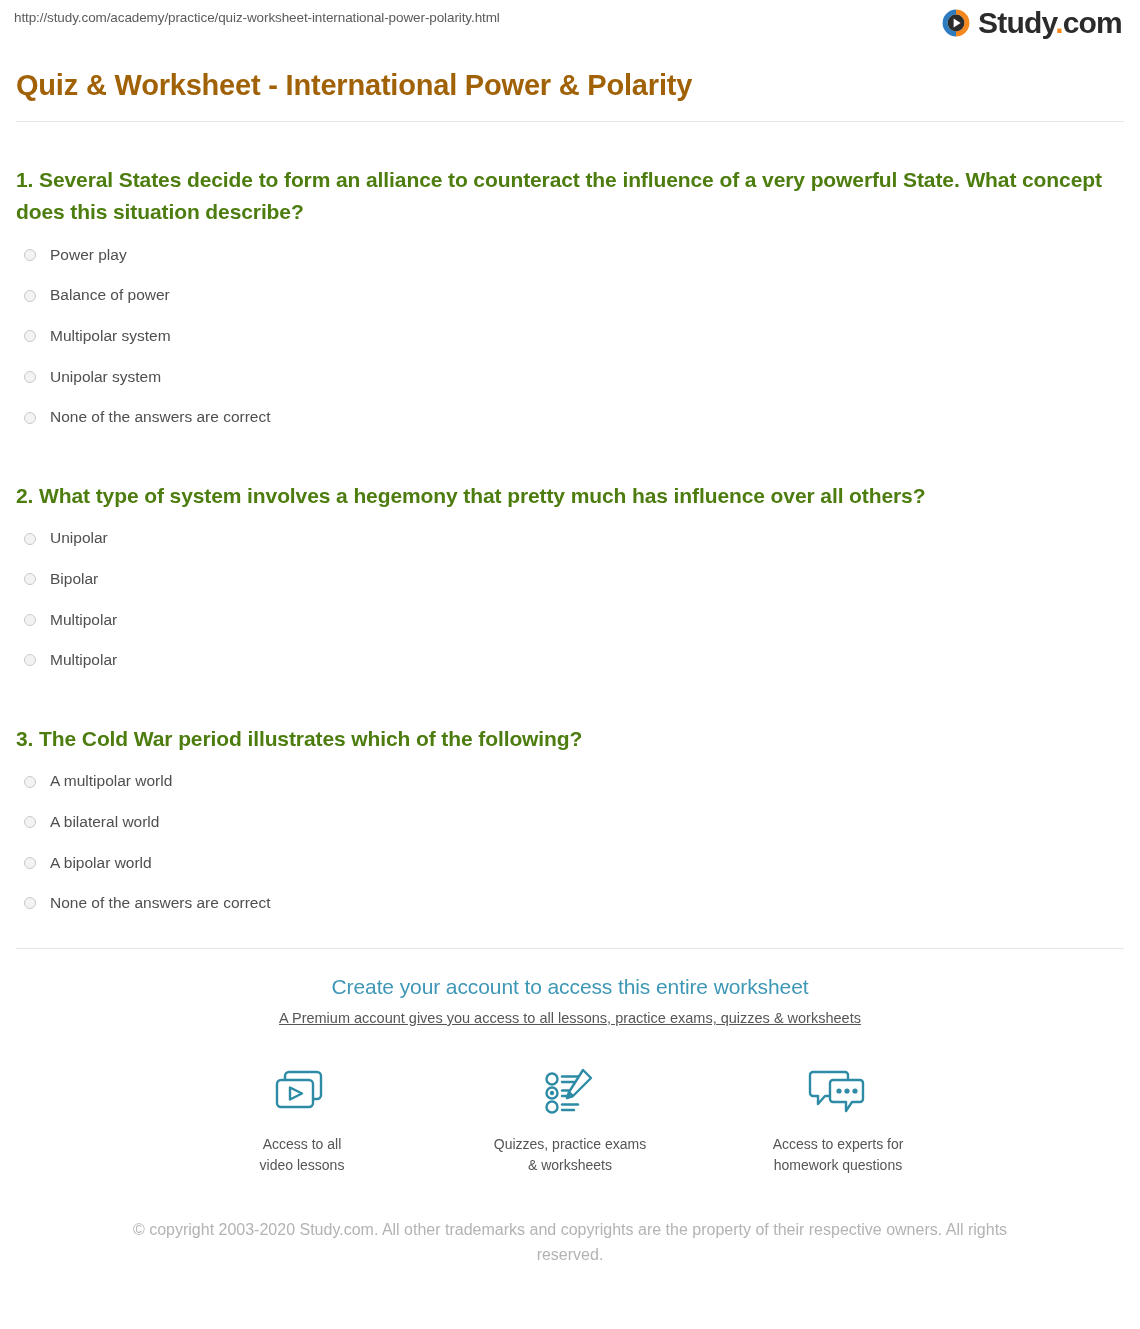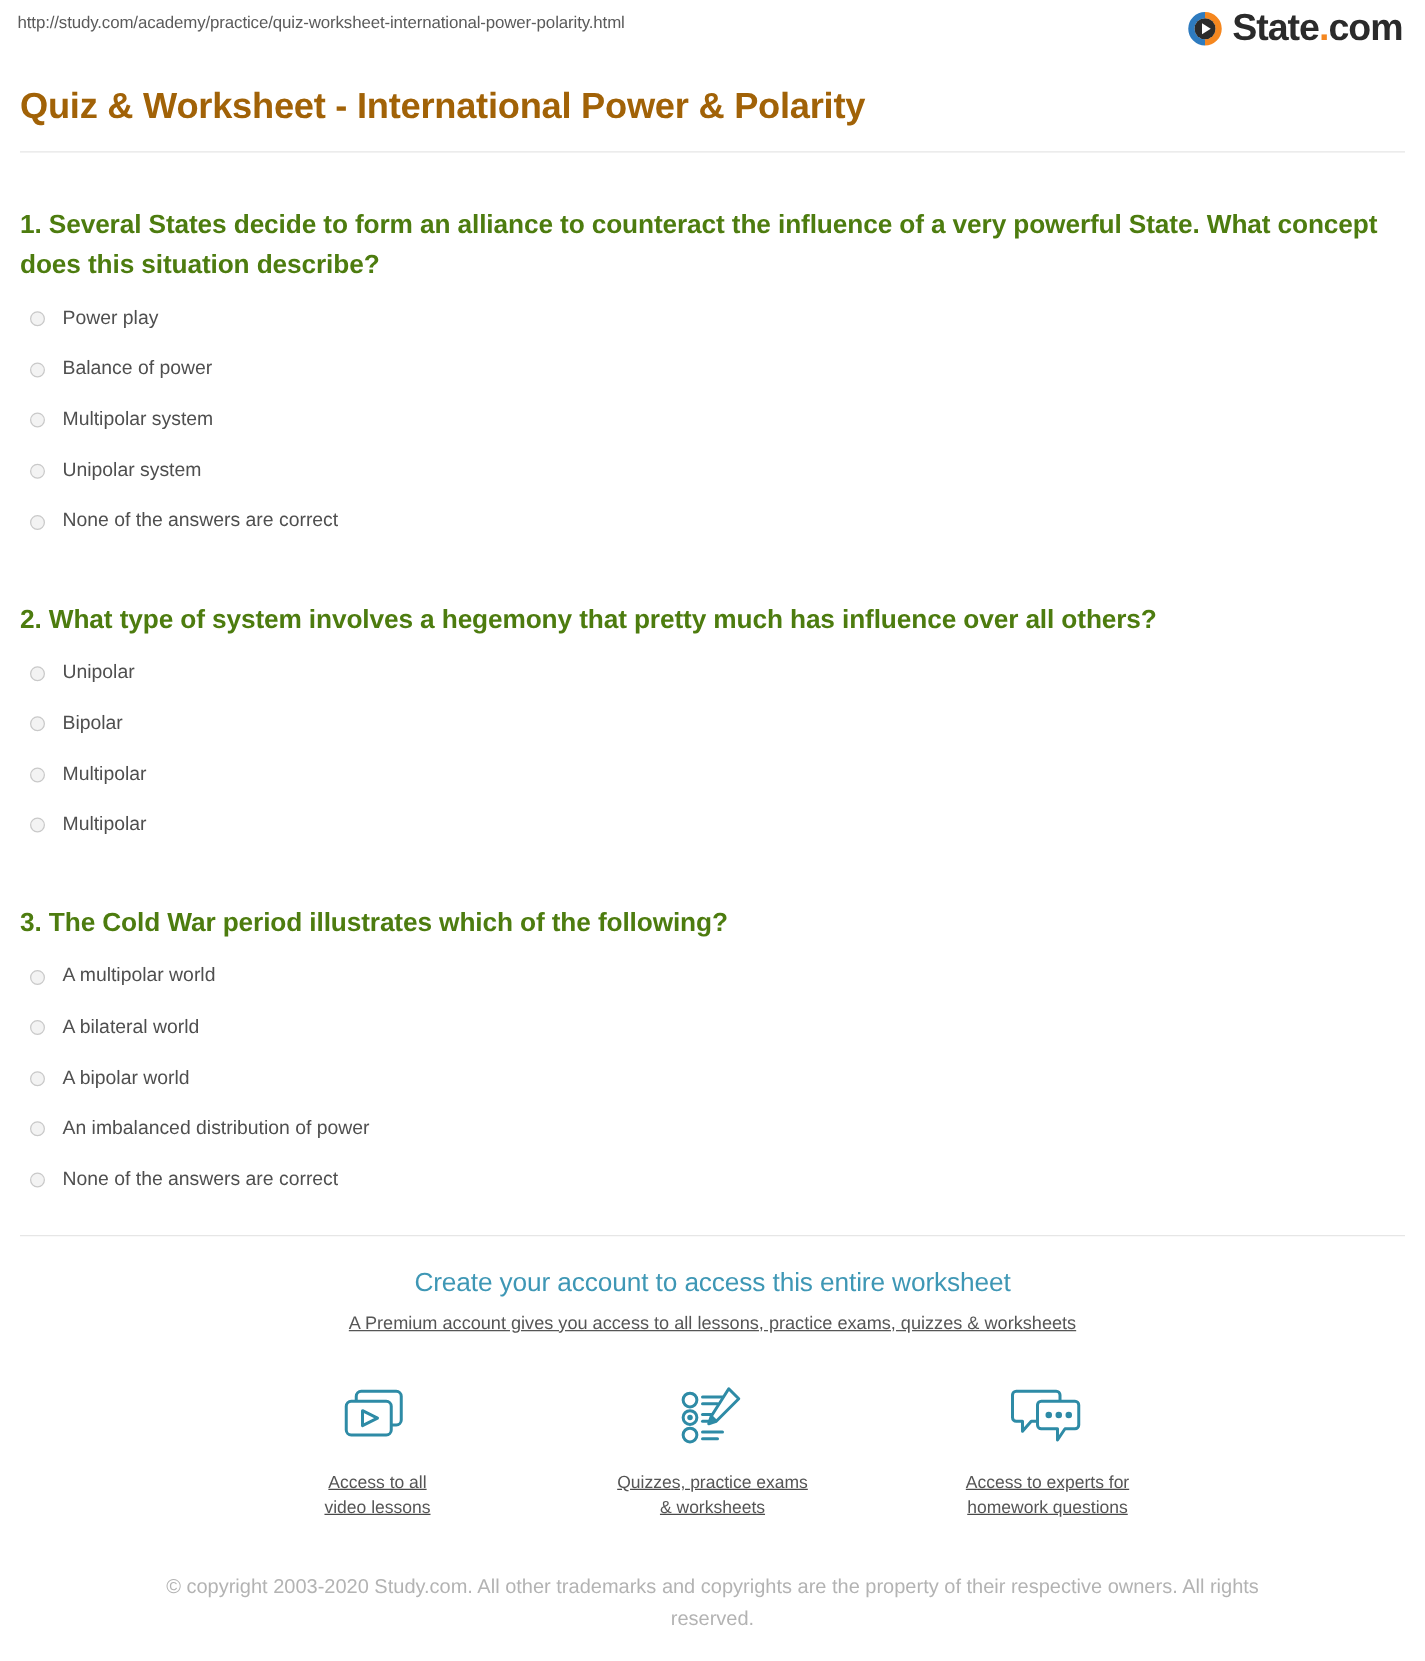--- a/index.html
+++ b/index.html
@@ -160,21 +160,20 @@
     display: flex;
     justify-content: center;
     gap: 108px;
     margin-top: 34px;
   }
   .feature {
     width: 160px;
     display: flex;
     flex-direction: column;
     align-items: center;
-    text-decoration: underline;
   }
   .feature-icon {
     height: 62px;
     display: flex;
     align-items: center;
     justify-content: center;
   }
   .feature-label {
     margin-top: 10px;
     font-size: 14px;
@@ -202,21 +201,21 @@
 
     <div class="logo">
       <span class="logo-mark">
         <svg width="30" height="30" viewBox="0 0 30 30">
           <path d="M15 1.6 A13.4 13.4 0 0 1 15 28.4 L15 23.4 A8.4 8.4 0 0 0 15 6.6 Z" fill="#f5871f"></path>
           <path d="M15 1.6 A13.4 13.4 0 0 0 15 28.4 L15 23.4 A8.4 8.4 0 0 1 15 6.6 Z" fill="#2e7bbf"></path>
           <circle cx="15" cy="15" r="8.4" fill="#2b2b2b"></circle>
           <path d="M12.6 10.6 L19.6 15 L12.6 19.4 Z" fill="#ffffff"></path>
         </svg>
       </span>
-      <span class="logo-text"><span>State</span><span class="dot">.</span><span class="com">com</span></span>
+      <span class="logo-text"><span>Study</span><span class="dot">.</span><span class="com">com</span></span>
     </div>
   </div>
 
   <div class="title-wrap">
     <h1 class="page-title">Quiz &amp; Worksheet - International Power &amp; Polarity</h1>
   </div>
   <div class="rule"></div>
 
   <div class="questions">
 
@@ -275,24 +274,20 @@
           <span class="radio"></span>
           <span class="option-label">A multipolar world</span>
         </li>
         <li class="option">
           <span class="radio"></span>
           <span class="option-label">A bilateral world</span>
         </li>
         <li class="option">
           <span class="radio"></span>
           <span class="option-label">A bipolar world</span>
-        </li>
-        <li class="option">
-          <span class="radio"></span>
-          <span class="option-label">An imbalanced distribution of power</span>
         </li>
         <li class="option">
           <span class="radio"></span>
           <span class="option-label">None of the answers are correct</span>
         </li>
       </ul>
     </div>
 
   </div>
 

